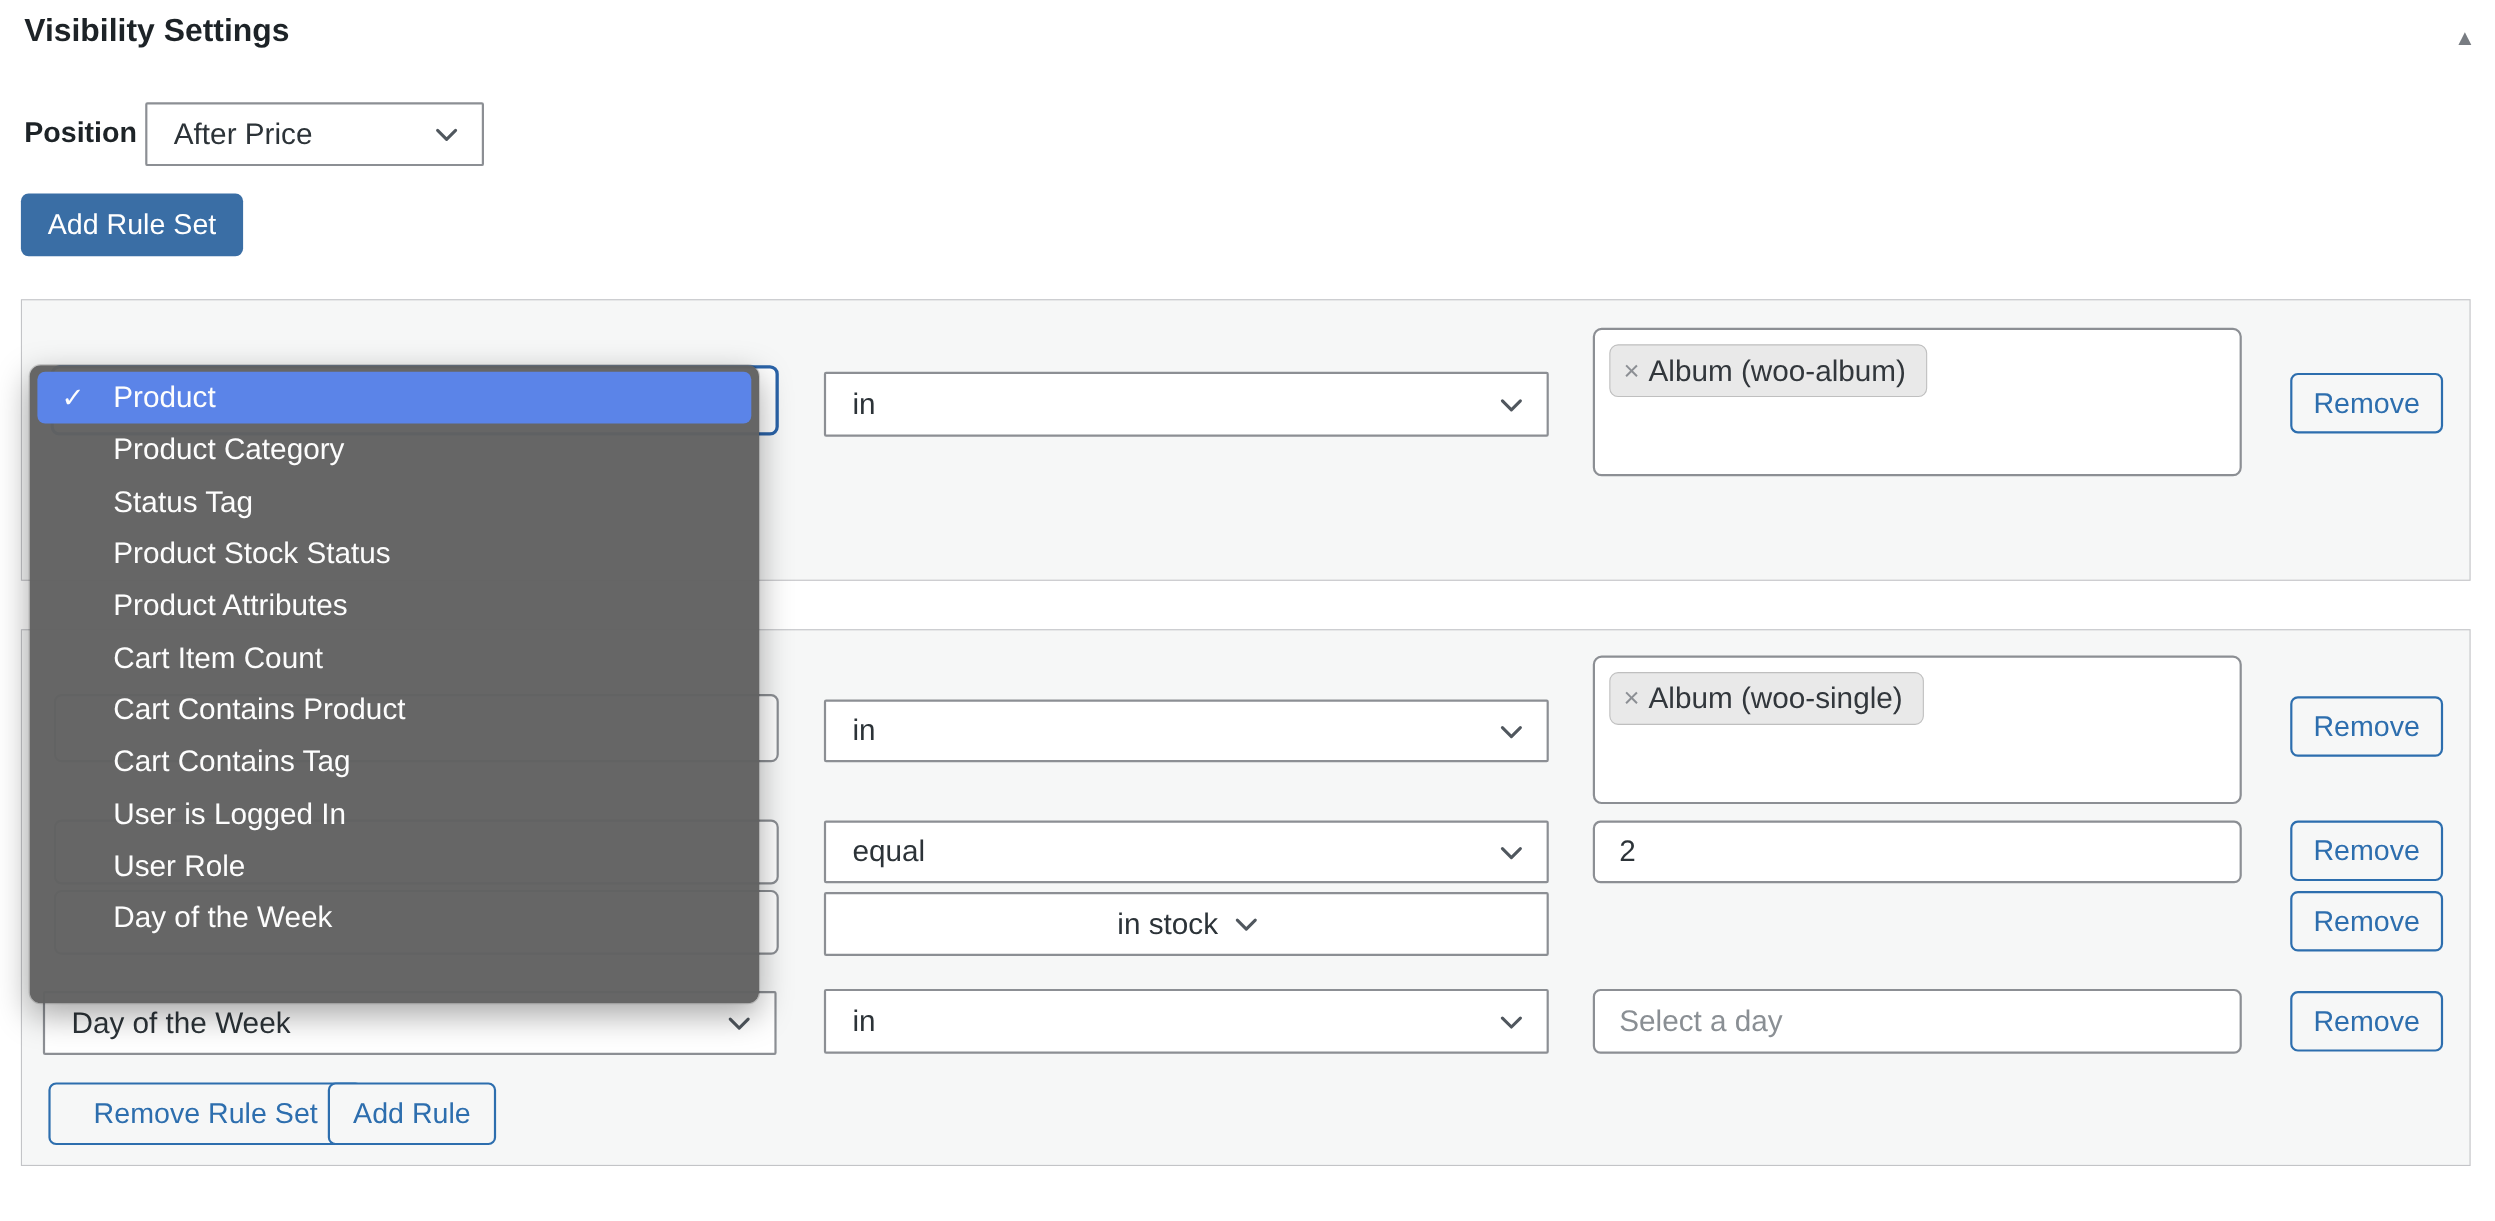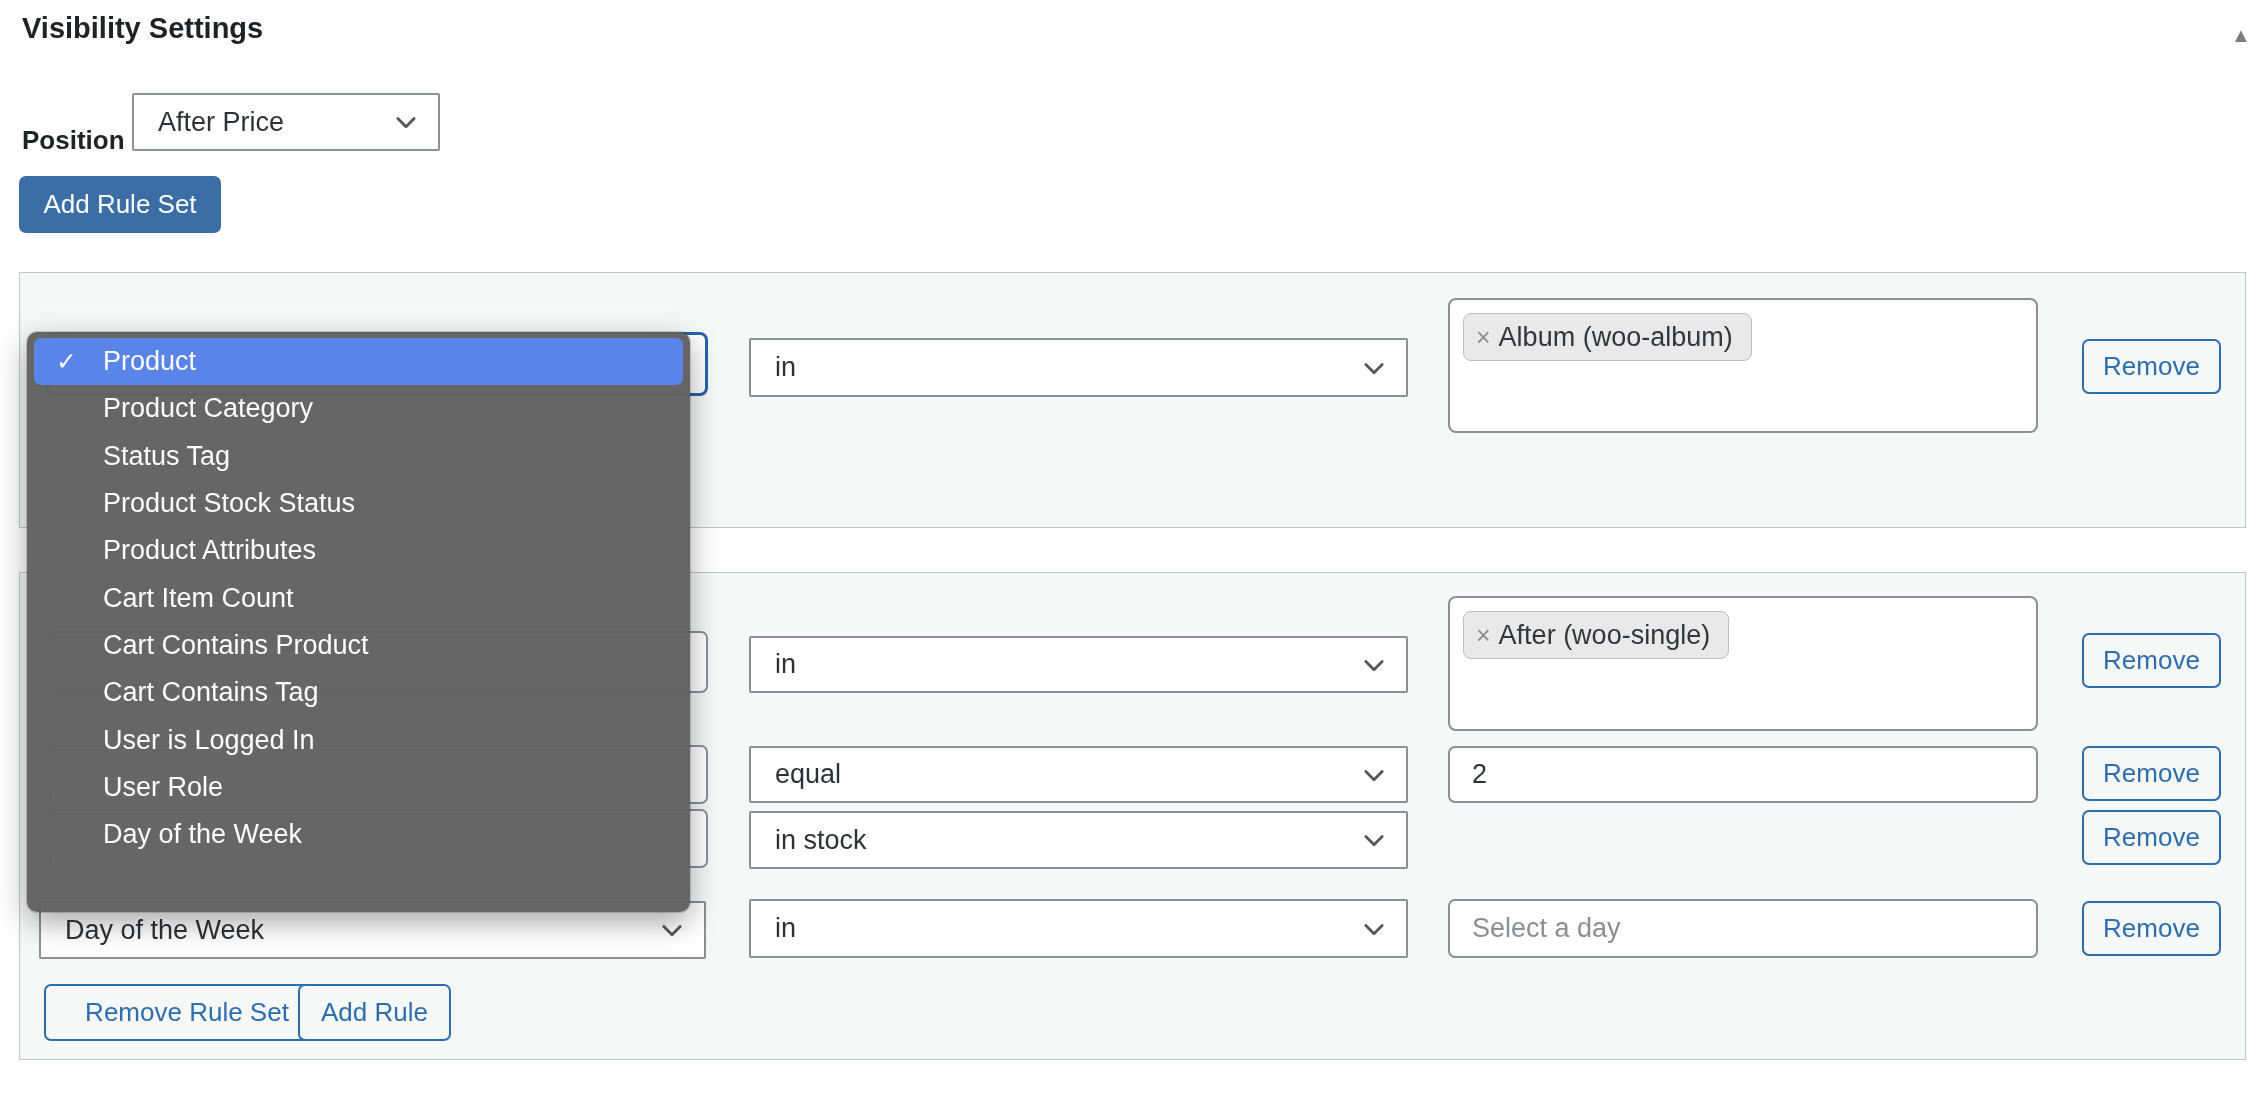--- a/index.html
+++ b/index.html
@@ -15,21 +15,21 @@
     --placeholder:#8a8f94;
   }
   *{box-sizing:border-box;margin:0;padding:0;}
   html,body{background:#fff;}
   body{font-family:"Liberation Sans","DejaVu Sans",sans-serif;}
   .page{position:relative;width:2268px;height:1110px;background:#fff;overflow:hidden;}
 
   .panel-title{position:absolute;left:22px;top:12px;font-size:29px;font-weight:bold;color:var(--text-dark);}
   .collapse-arrow{position:absolute;left:2231px;top:24px;font-size:20px;color:#787c82;cursor:pointer;}
 
-  .pos-label{position:absolute;left:22px;top:105px;font-size:26px;font-weight:bold;color:var(--text-dark);margin-top:20px;}
+  .pos-label{position:absolute;left:22px;top:105px;font-size:26px;font-weight:bold;color:var(--text-dark);}
   .abs{position:absolute;}
 
   .sel{display:flex;align-items:center;justify-content:space-between;background:#fff;
        border:2px solid var(--control-border);border-radius:2px;padding:0 18px 0 24px;
        font-size:27px;color:var(--text-control);cursor:pointer;}
   .sel .chev{flex:0 0 auto;margin-left:12px;display:block;}
 
   .btn-primary{display:flex;align-items:center;justify-content:center;background:var(--primary-button);
        color:#fff;font-size:26px;border:none;border-radius:7px;cursor:pointer;}
   .btn-secondary{display:flex;align-items:center;justify-content:center;background:var(--container-bg);
@@ -103,39 +103,39 @@
     <div class="covered-select abs" style="left:29px;top:58px;width:659px;height:62px;"></div>
     <div class="sel abs" style="left:729px;top:63px;width:659px;height:57px;">
       <span>in</span>
       <svg class="chev" width="28" height="28" viewBox="0 0 24 24">
           <path d="M5 9l7 7 7-7" fill="none" stroke="#50575e" stroke-width="2.4" stroke-linecap="round" stroke-linejoin="round"></path>
         </svg>
     </div>
     <div class="chipbox abs" style="left:1428px;top:23px;width:590px;height:135px;">
       <span class="chip">
         <span class="chip-x">×</span>
-        <span>After (woo-single)</span>
+        <span>Album (woo-single)</span>
       </span>
     </div>
     <div class="btn-secondary abs" style="left:2062px;top:60px;width:139px;height:55px;">Remove</div>
 
     <div class="covered-select abs" style="left:29px;top:172px;width:659px;height:59px;"></div>
     <div class="sel abs" style="left:729px;top:173px;width:659px;height:57px;">
       <span>equal</span>
       <svg class="chev" width="28" height="28" viewBox="0 0 24 24">
           <path d="M5 9l7 7 7-7" fill="none" stroke="#50575e" stroke-width="2.4" stroke-linecap="round" stroke-linejoin="round"></path>
         </svg>
     </div>
     <div class="abs" style="left:1428px;top:173px;width:590px;height:57px;">
       <input class="textinput" type="text" value="2" style="">
     </div>
     <div class="btn-secondary abs" style="left:2062px;top:173px;width:139px;height:55px;">Remove</div>
 
     <div class="covered-select abs" style="left:29px;top:236px;width:659px;height:59px;"></div>
-    <div class="sel abs" style="left:729px;top:238px;width:659px;height:58px;">
+    <div class="sel abs" style="left:729px;top:238px;width:659px;height:58px;justify-content:center;">
       <span>in stock</span>
       <svg class="chev" width="28" height="28" viewBox="0 0 24 24">
           <path d="M5 9l7 7 7-7" fill="none" stroke="#50575e" stroke-width="2.4" stroke-linecap="round" stroke-linejoin="round"></path>
         </svg>
     </div>
     <div class="btn-secondary abs" style="left:2062px;top:237px;width:139px;height:55px;">Remove</div>
 
     <div class="sel abs" style="left:19px;top:328px;width:667px;height:58px;">
       <span>Day of the Week</span>
       <svg class="chev" width="28" height="28" viewBox="0 0 24 24">

